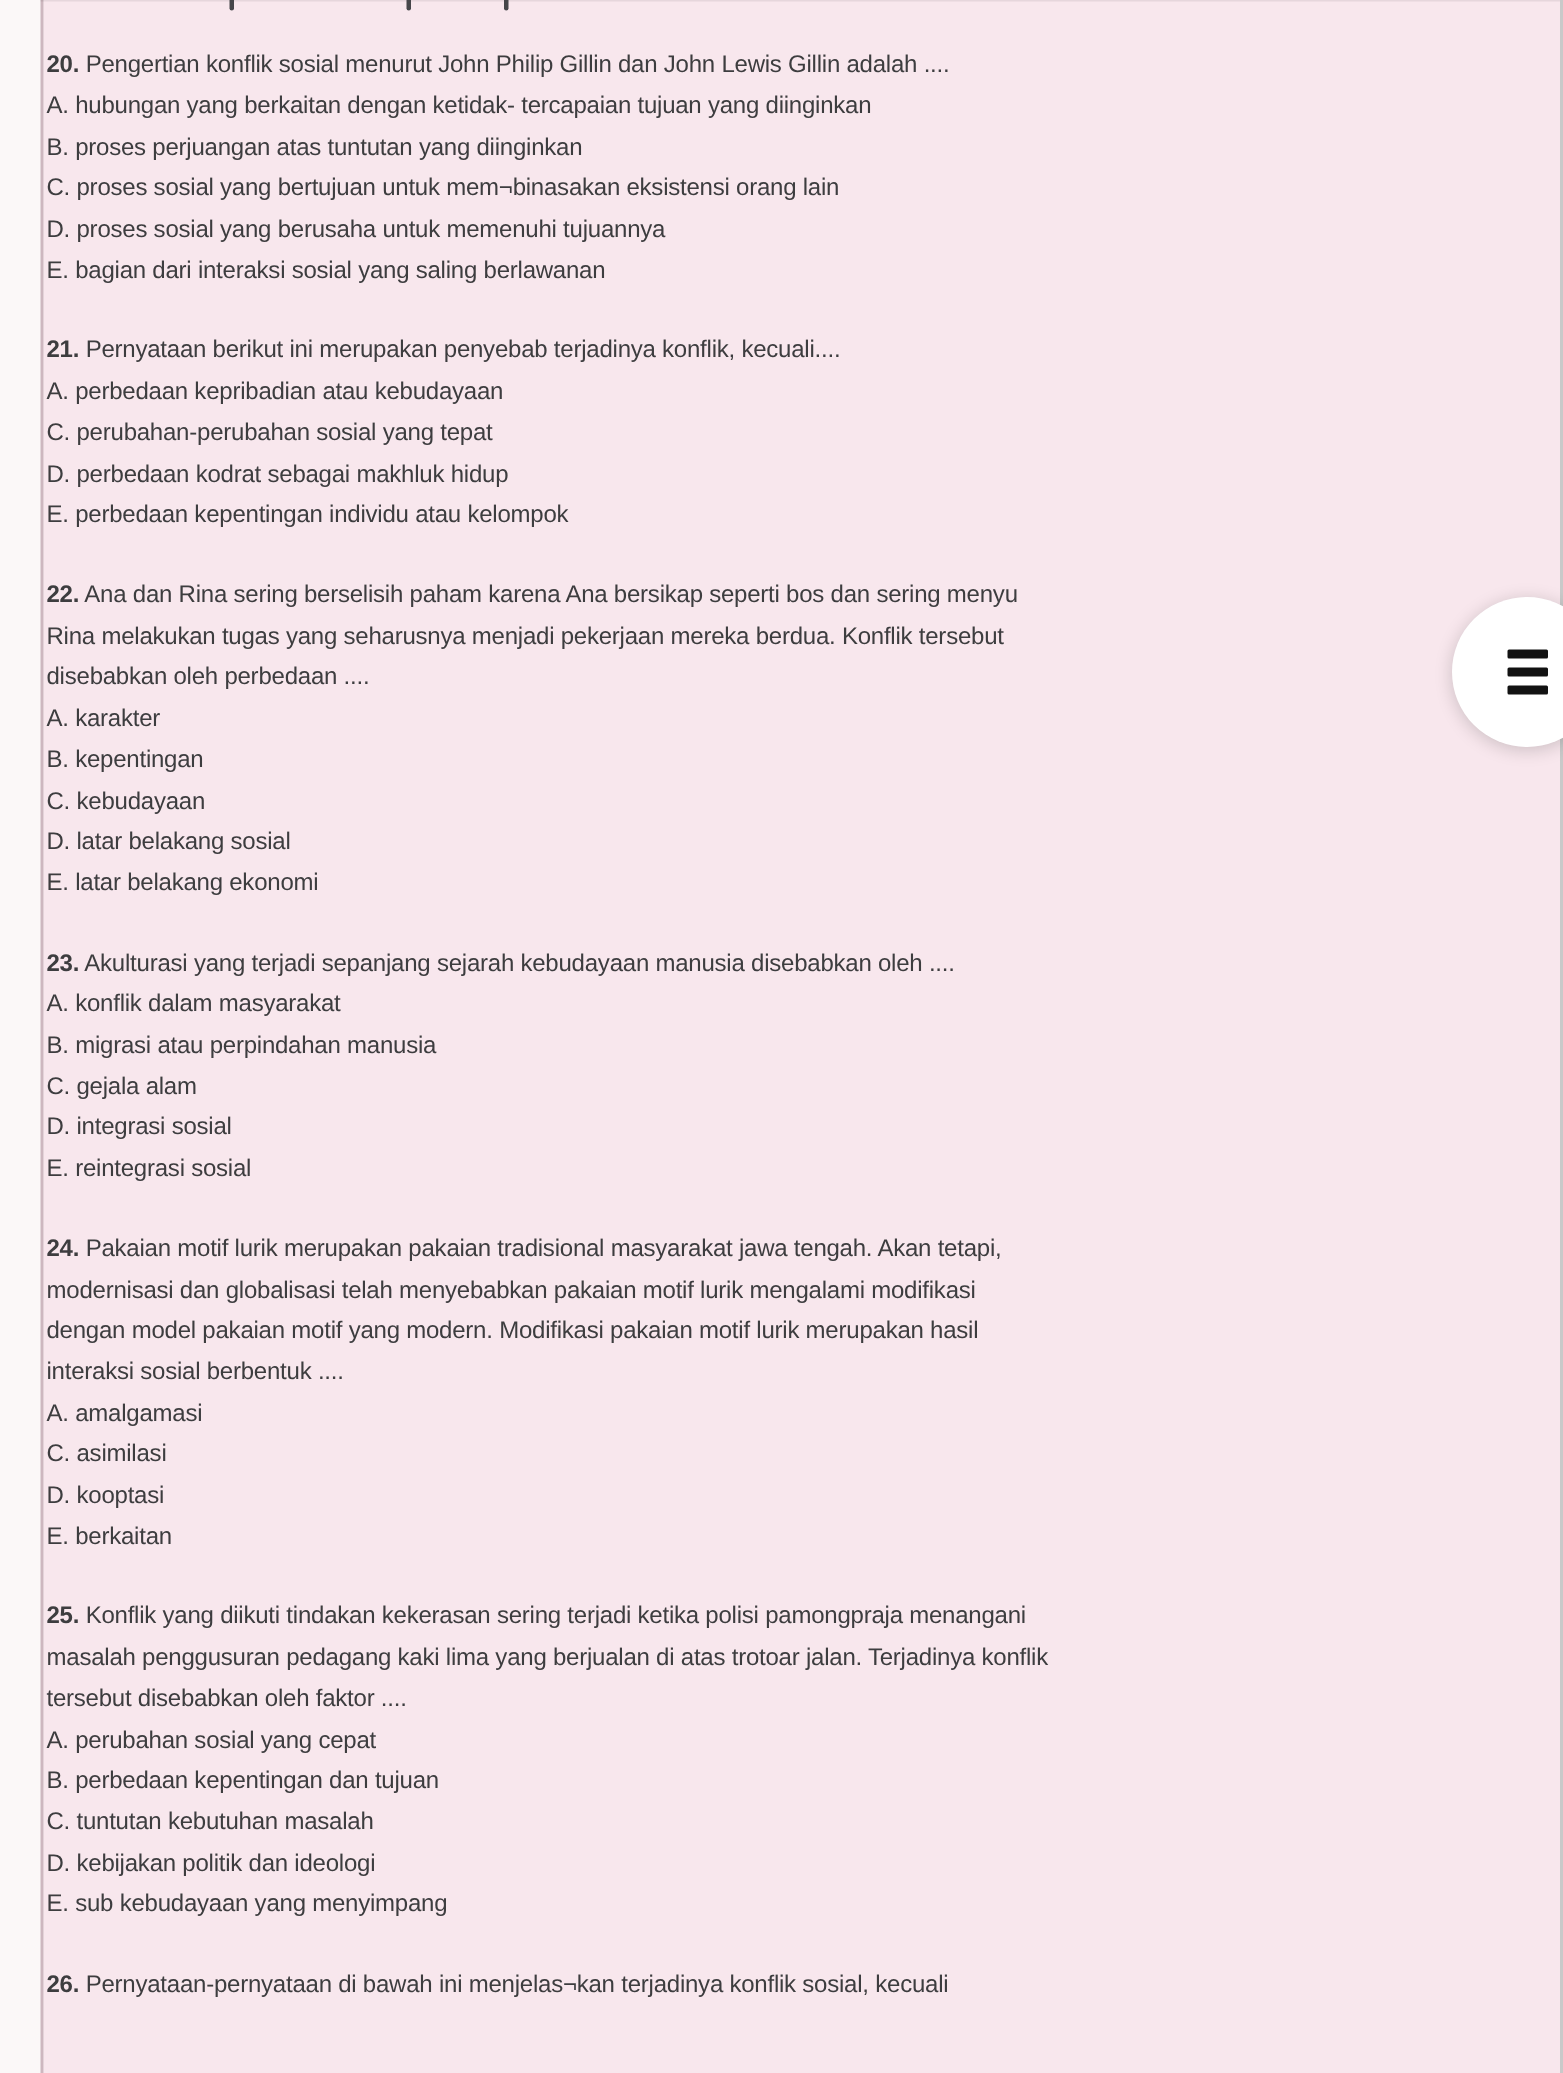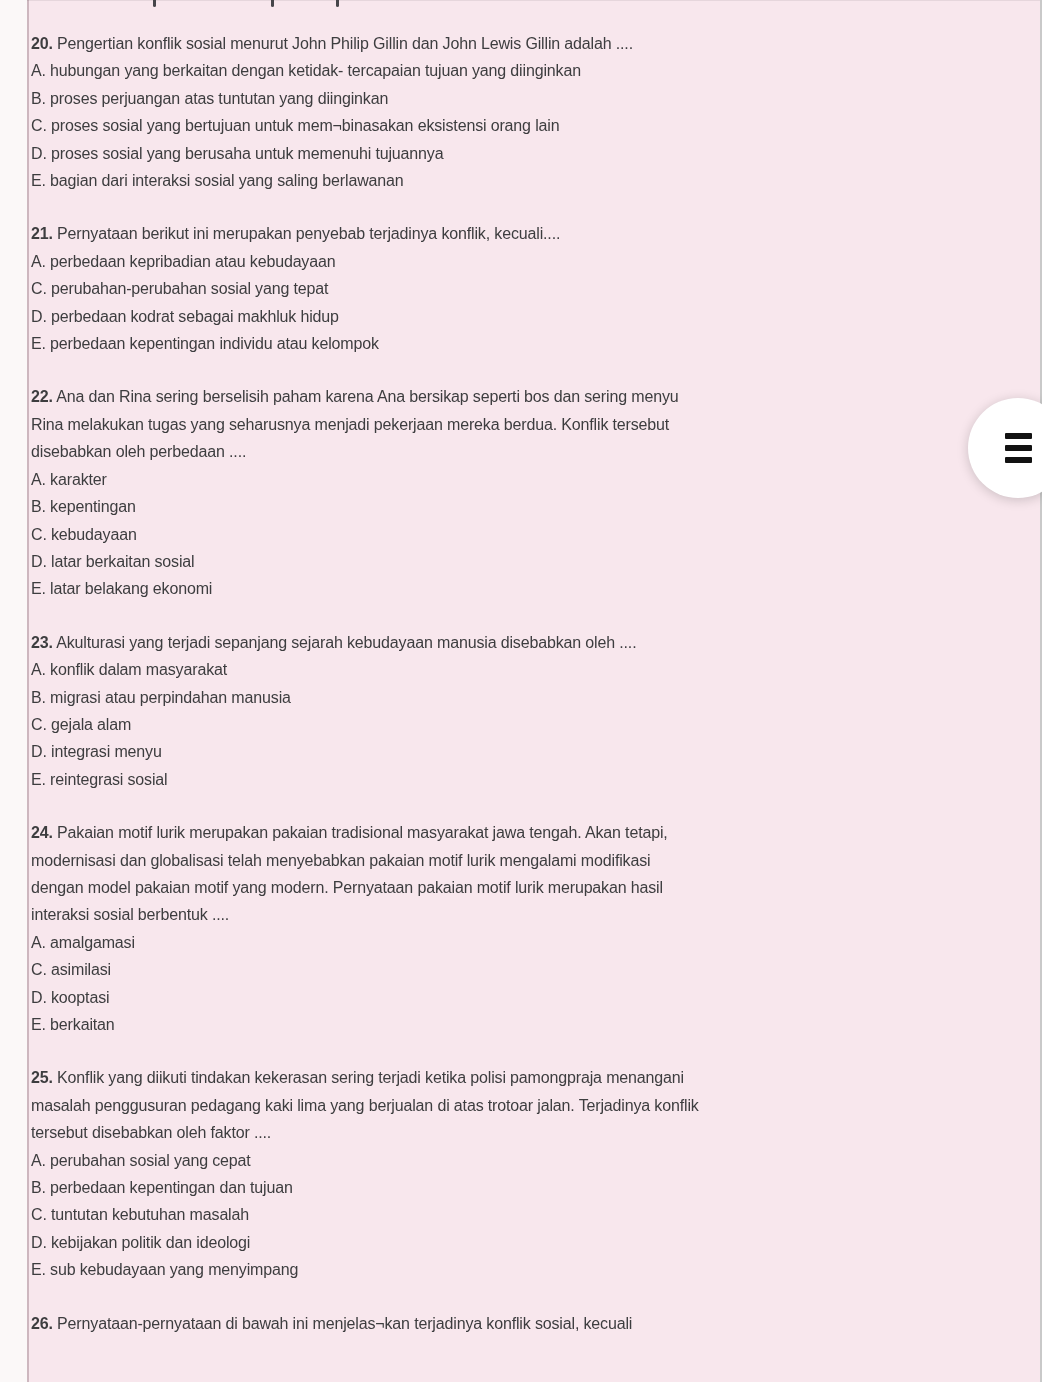--- a/index.html
+++ b/index.html
@@ -95,41 +95,41 @@
     <section class="question-block">
     <div>
         <div class="line"><span class="qnum">22.</span> Ana dan Rina sering berselisih paham karena Ana bersikap seperti bos dan sering menyu</div>
         <div class="line">Rina melakukan tugas yang seharusnya menjadi pekerjaan mereka berdua. Konflik tersebut</div>
         <div class="line">disebabkan oleh perbedaan ....</div>
       </div>
     <div>
         <div class="line">A. karakter</div>
         <div class="line">B. kepentingan</div>
         <div class="line">C. kebudayaan</div>
-        <div class="line">D. latar berkaitan sosial</div>
+        <div class="line">D. latar belakang sosial</div>
         <div class="line">E. latar belakang ekonomi</div>
       </div>
   </section>
     <section class="question-block">
     <div>
         <div class="line"><span class="qnum">23.</span> Akulturasi yang terjadi sepanjang sejarah kebudayaan manusia disebabkan oleh ....</div>
       </div>
     <div>
         <div class="line">A. konflik dalam masyarakat</div>
         <div class="line">B. migrasi atau perpindahan manusia</div>
         <div class="line">C. gejala alam</div>
-        <div class="line">D. integrasi menyu</div>
+        <div class="line">D. integrasi sosial</div>
         <div class="line">E. reintegrasi sosial</div>
       </div>
   </section>
     <section class="question-block">
     <div>
         <div class="line"><span class="qnum">24.</span> Pakaian motif lurik merupakan pakaian tradisional masyarakat jawa tengah. Akan tetapi,</div>
         <div class="line">modernisasi dan globalisasi telah menyebabkan pakaian motif lurik mengalami modifikasi</div>
-        <div class="line">dengan model pakaian motif yang modern. Pernyataan pakaian motif lurik merupakan hasil</div>
+        <div class="line">dengan model pakaian motif yang modern. Modifikasi pakaian motif lurik merupakan hasil</div>
         <div class="line">interaksi sosial berbentuk ....</div>
       </div>
     <div>
         <div class="line">A. amalgamasi</div>
         <div class="line">C. asimilasi</div>
         <div class="line">D. kooptasi</div>
         <div class="line">E. berkaitan</div>
       </div>
   </section>
     <section class="question-block">

